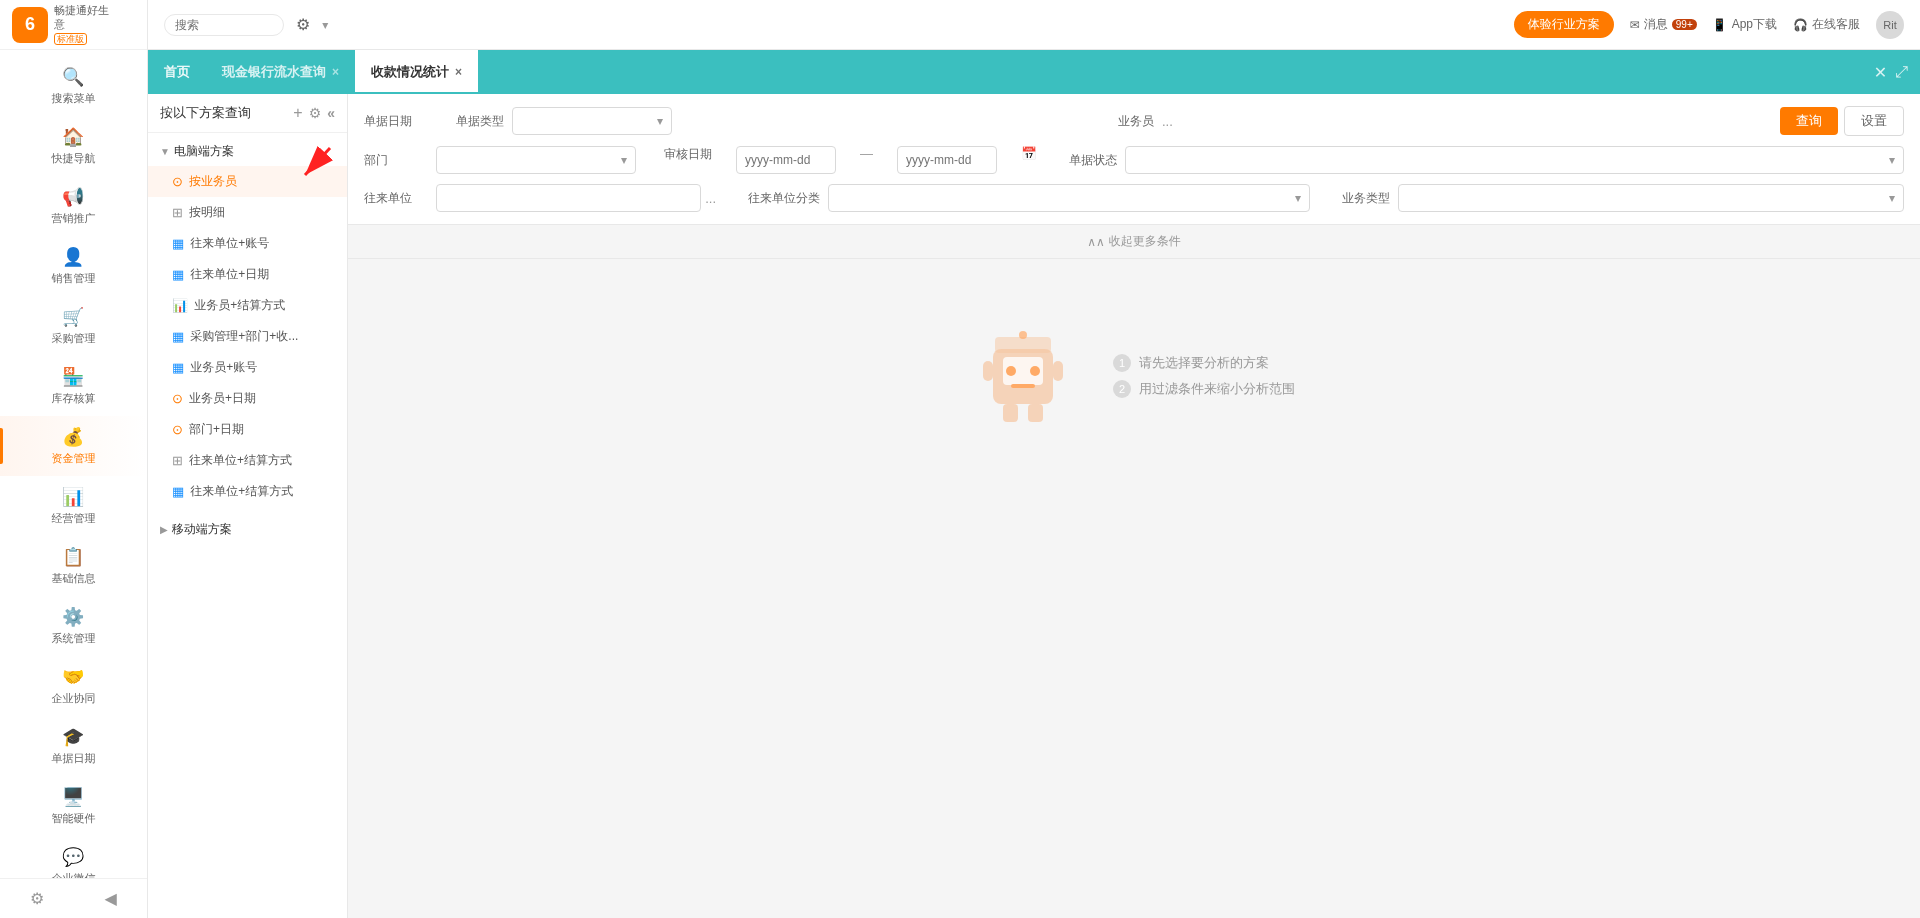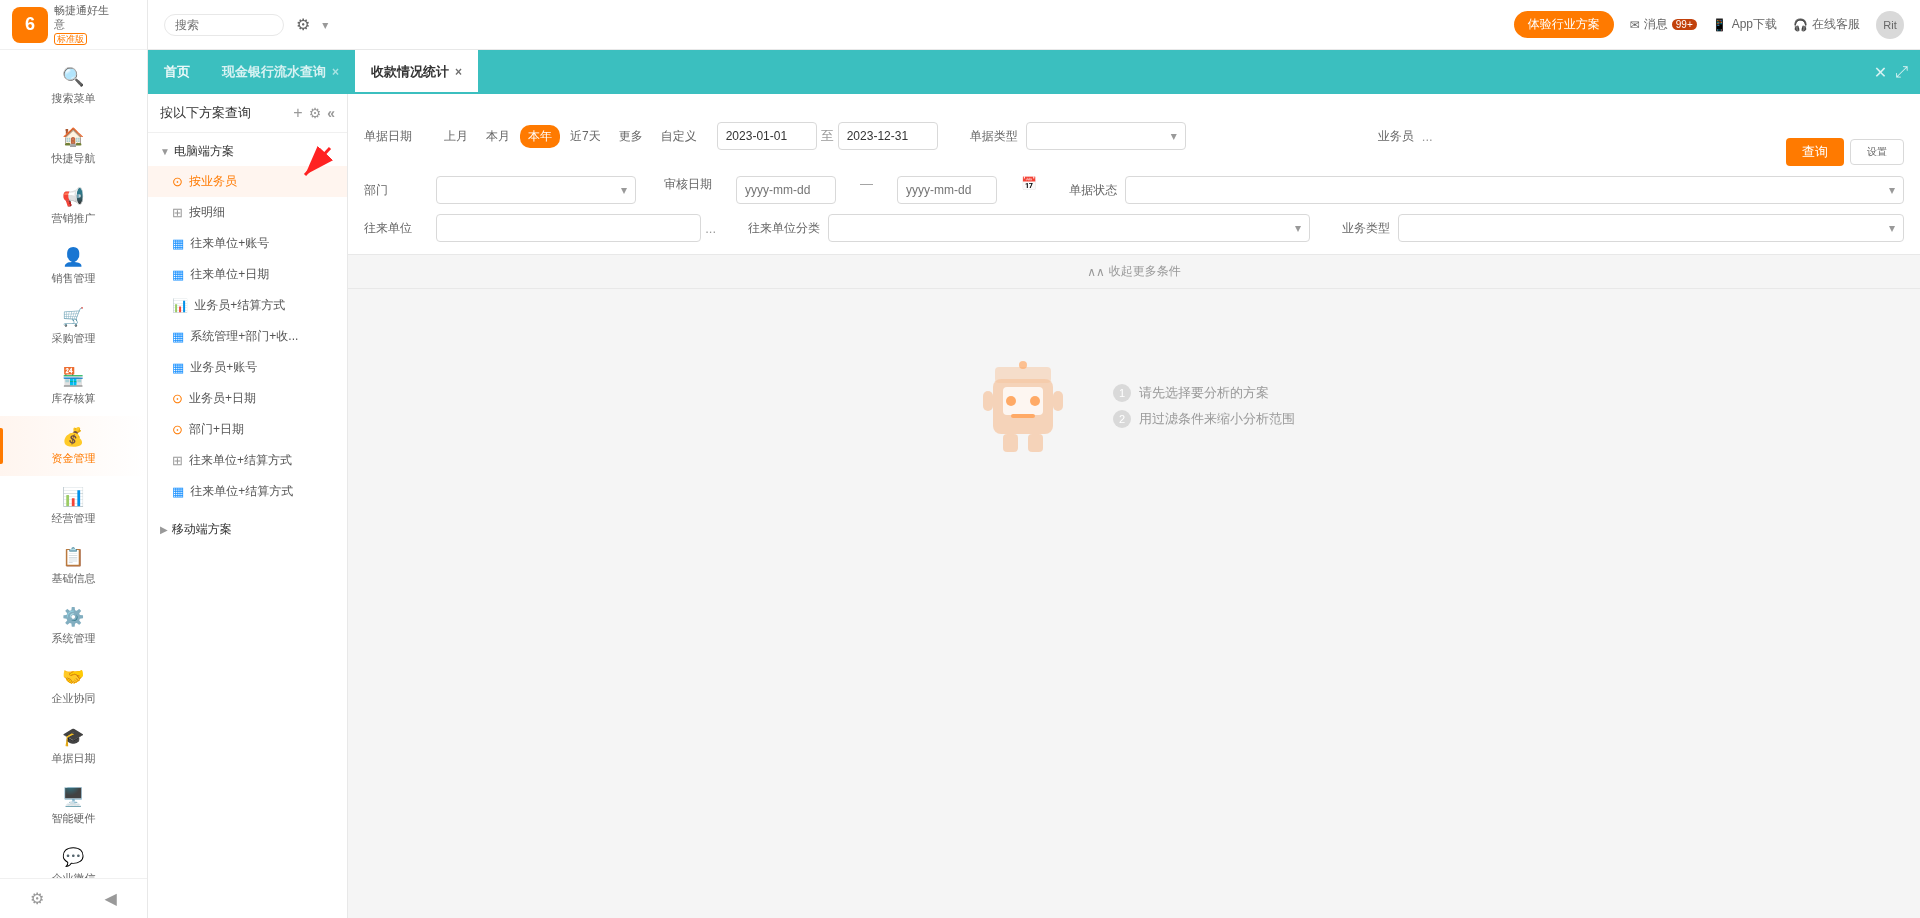--- a/index.html
+++ b/index.html
@@ -84,23 +84,23 @@
     .filter-select { border: 1px solid #d9d9d9; border-radius: 4px; padding: 4px 8px; font-size: 12px; height: 28px; min-width: 200px; color: #333; background: #fff; display: flex; align-items: center; justify-content: space-between; cursor: pointer; }
     .filter-select-arrow { color: #999; }
     .date-range-group { display: flex; align-items: center; gap: 4px; }
     .date-tabs { display: flex; align-items: center; gap: 2px; margin-right: 8px; }
     .date-tab { padding: 3px 8px; font-size: 12px; color: #666; cursor: pointer; border-radius: 3px; }
     .date-tab.active { background: #ff7a00; color: #fff; border-radius: 10px; }
     .date-input { border: 1px solid #d9d9d9; border-radius: 4px; padding: 4px 8px; font-size: 12px; height: 28px; width: 100px; color: #333; }
     .date-separator { color: #999; }
     .date-icon { color: #999; font-size: 13px; cursor: pointer; }
     .filter-more { color: #999; font-size: 13px; cursor: pointer; }
-    .filter-btn-group { display: flex; align-items: center; gap: 6px; margin-left: auto; margin-top: 32px; }
+    .filter-btn-group { display: flex; align-items: center; gap: 6px; margin-left: auto; }
     .btn-query { background: #ff7a00; color: #fff; border: none; border-radius: 4px; padding: 5px 16px; font-size: 13px; cursor: pointer; }
-    .btn-set { border: 1px solid #d9d9d9; background: #fff; color: #666; border-radius: 4px; padding: 5px 16px; font-size: 10px; cursor: pointer; }
+    .btn-set { border: 1px solid #d9d9d9; background: #fff; color: #666; border-radius: 4px; padding: 5px 16px; font-size: 13px; cursor: pointer; }
 
     
     .collapse-bar { background: #f5f5f5; display: flex; align-items: center; justify-content: center; padding: 8px; cursor: pointer; color: #999; font-size: 12px; gap: 4px; border-bottom: 1px solid #e8e8e8; }
 
     
     .content-area { flex: 1; background: #f5f5f5; display: flex; flex-direction: column; align-items: center; justify-content: flex-start; padding: 60px 20px 20px; overflow: auto; }
     .empty-tips { display: flex; flex-direction: column; gap: 8px; }
     .empty-tip { display: flex; align-items: center; gap: 8px; font-size: 13px; color: #999; }
     .tip-num { width: 18px; height: 18px; border-radius: 50%; background: #d9d9d9; color: #fff; display: flex; align-items: center; justify-content: center; font-size: 11px; flex-shrink: 0; }
 
@@ -269,21 +269,21 @@
         <div class="tree-item">
           <span class="tree-item-icon blue">▦</span>
           <span>往来单位+日期</span>
         </div>
         <div class="tree-item">
           <span class="tree-item-icon green">📊</span>
           <span>业务员+结算方式</span>
         </div>
         <div class="tree-item">
           <span class="tree-item-icon blue">▦</span>
-          <span>系统管理+部门+收...</span>
+          <span>采购管理+部门+收...</span>
         </div>
         <div class="tree-item">
           <span class="tree-item-icon blue">▦</span>
           <span>业务员+账号</span>
         </div>
         <div class="tree-item">
           <span class="tree-item-icon orange">⊙</span>
           <span>业务员+日期</span>
         </div>
         <div class="tree-item">
@@ -308,33 +308,20 @@
       </div>
     </div>
 
     <div class="right-content">
 
 
       <div class="filter-area">
 
         <div class="filter-row">
           <span class="filter-label">单据日期</span>
-          <div class="date-range-group">
-            <div class="date-tabs">
-              <span class="date-tab">上月</span>
-              <span class="date-tab">本月</span>
-              <span class="date-tab active">本年</span>
-              <span class="date-tab">近7天</span>
-              <span class="date-tab">更多</span>
-              <span class="date-tab">自定义</span>
-            </div>
-            <input type="text" class="date-input" value="2023-01-01" style="">
-            <span class="date-separator">至</span>
-            <input type="text" class="date-input" value="2023-12-31" style="">
-          </div>
 
           <div style="flex:1;display:flex;align-items:center;gap:8px;margin-left:20px;">
             <span class="filter-label" style="min-width:auto;">单据类型</span>
             <div class="filter-select" style="min-width:160px;">
               <span></span>
               <span class="filter-select-arrow">▾</span>
             </div>
           </div>
 
           <div style="flex:1;display:flex;align-items:center;gap:8px;">

